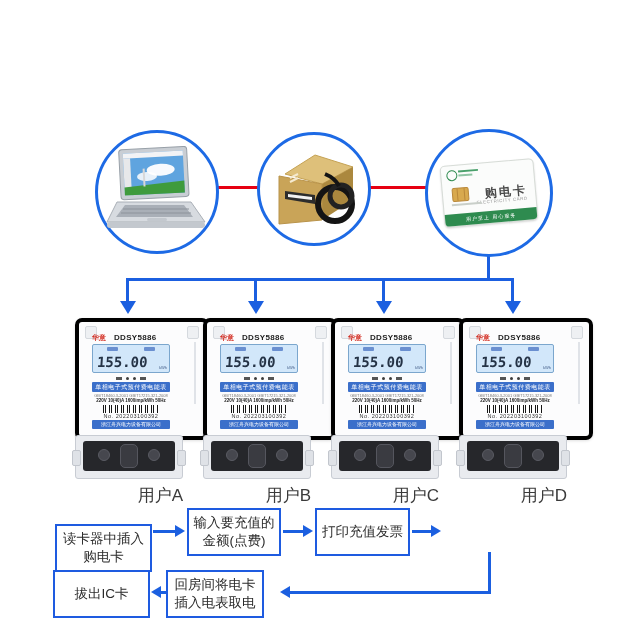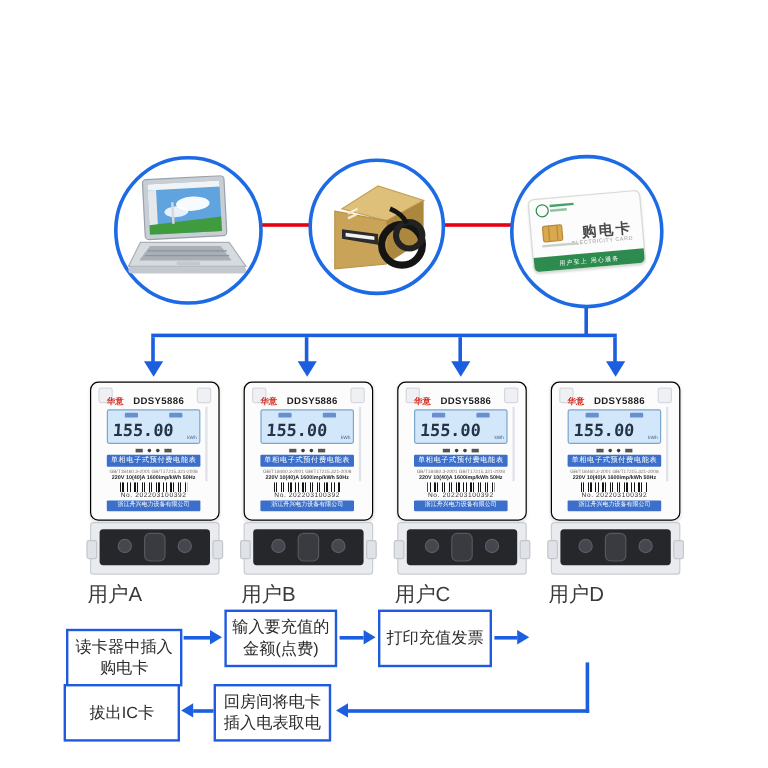--- a/index.html
+++ b/index.html
@@ -28,21 +28,21 @@
   .ecard .tinytxt{position:absolute;left:8px;top:38px;width:30px;height:2px;background:#c9cfc9;}
   .ecard .cband{position:absolute;left:0;bottom:0;width:100%;height:12px;background:#2e8b4f;
                 border-radius:0 0 4px 4px;color:#fff;font-size:5px;display:flex;align-items:center;justify-content:center;letter-spacing:1px;}
   
   .bline{position:absolute;background:#1b5fe0;z-index:0;}
   .down-arrow{position:absolute;width:0;height:0;border-left:8px solid transparent;
               border-right:8px solid transparent;border-top:13px solid #1b5fe0;}
   
   .meter{position:absolute;top:318px;width:110px;height:200px;}
   .m-body{position:absolute;left:2px;top:0;width:106px;height:114px;background:#fcfcfd;
-          border:1px solid #000000;border-radius:7px;box-shadow:0 1px 3px rgba(0,0,0,.12);}
+          border:4px solid #000000;border-radius:7px;box-shadow:0 1px 3px rgba(0,0,0,.12);padding-left:20px;}
   .m-tab{position:absolute;top:4px;width:10px;height:11px;background:#eef0f3;border:1px solid #d5d9de;border-radius:2px;}
   .m-groove{position:absolute;right:9px;top:20px;width:2px;height:62px;background:#e0e3e8;}
   .m-panel{position:absolute;left:13px;top:11px;width:78px;display:flex;flex-direction:column;}
   .m-brand{display:flex;align-items:baseline;height:10px;margin-bottom:1px;}
   .m-brand .b1{font-size:7px;font-weight:bold;color:#d22a1f;}
   .m-brand .b2{font-size:8px;font-weight:bold;color:#1d1d1d;margin-left:8px;letter-spacing:.3px;}
   .m-lcd{position:relative;height:27px;background:#d2e7fa;border:1px solid #7ba6cd;border-radius:2px;margin-bottom:2px;}
   .m-lcd .tag{position:absolute;top:2px;width:11px;height:4px;background:#6a8fd0;border-radius:1px;}
   .m-lcd .val{position:absolute;left:4px;bottom:2px;font-family:"DejaVu Sans Mono",monospace;
               font-weight:bold;font-size:14px;color:#253346;transform:skewX(-4deg);}
@@ -57,21 +57,21 @@
   .m-bar{width:72%;height:8px;margin:1px auto 0 auto;
          background:repeating-linear-gradient(90deg,#151515 0 1px,#fff 1px 2px,#151515 2px 3px,#fff 3px 6px);}
   .m-ser{font-size:5.5px;color:#333;text-align:center;height:7px;line-height:7px;letter-spacing:.5px;}
   .band.t2{font-size:5px;line-height:9px;height:9px;}
   .m-term{position:absolute;left:2px;top:117px;width:106px;height:42px;background:#e9ebef;
           border:1px solid #c8ccd3;border-radius:3px;}
   .m-term .blk{position:absolute;left:7px;top:5px;width:92px;height:30px;background:#26272b;border-radius:3px;}
   .m-term .scr{position:absolute;top:13px;width:10px;height:10px;background:#46474e;border-radius:50%;border:1px solid #5a5b63;}
   .m-term .cap{position:absolute;left:44px;top:8px;width:16px;height:22px;background:#3a3b41;border-radius:5px;border:1px solid #55565e;}
   .m-term .ear{position:absolute;top:14px;width:7px;height:14px;background:#dfe2e7;border:1px solid #c2c6cd;border-radius:2px;}
-  .m-user{position:absolute;left:0;top:166px;width:110px;text-align:left;font-size:17px;color:#3a3a3a;}
+  .m-user{position:absolute;left:0;top:166px;width:110px;text-align:right;font-size:17px;color:#3a3a3a;}
   
   .flow-box{position:absolute;height:44px;background:#fff;border:2px solid #1e5be0;
             display:flex;align-items:center;justify-content:center;text-align:center;
             font-size:13.5px;color:#2b2b2b;white-space:pre-line;line-height:1.3;z-index:2;}
   .arrow-r{position:absolute;height:3px;background:#1b5fe0;z-index:1;}
   .arrow-r:after{content:"";position:absolute;right:-10px;top:-5px;width:0;height:0;
                  border-top:6.5px solid transparent;border-bottom:6.5px solid transparent;border-left:10px solid #1b5fe0;}
   .arrow-l{position:absolute;height:3px;background:#1b5fe0;z-index:1;}
   .arrow-l:before{content:"";position:absolute;left:-10px;top:-5px;width:0;height:0;
                   border-top:6.5px solid transparent;border-bottom:6.5px solid transparent;border-right:10px solid #1b5fe0;}
@@ -311,19 +311,19 @@
   <div class="flow-box" style="left:55px;top:508px;width:93px;margin-top:16px;">读卡器中插入
 购电卡</div>
   <div class="flow-box" style="left:315px;top:508px;width:91px;">打印充值发票</div>
   <div class="flow-box" style="left:187px;top:508px;width:90px;">输入要充值的
 金额(点费)</div>
   <div class="arrow-r" style="left:153px;top:530px;width:22px;"></div>
   <div class="arrow-r" style="left:283px;top:530px;width:20px;"></div>
   <div class="arrow-r" style="left:412px;top:530px;width:19px;"></div>
 
   <div class="flow-box" style="left:53px;top:570px;width:93px;">拔出IC卡</div>
-  <div class="flow-box" style="left:178px;top:570px;width:94px;">回房间将电卡
+  <div class="flow-box" style="left:166px;top:570px;width:94px;">回房间将电卡
 插入电表取电</div>
   <div class="bline" style="left:488px;top:552px;width:3px;height:42px;"></div>
   <div class="arrow-l" style="left:290px;top:591px;width:201px;"></div>
   <div class="arrow-l" style="left:161px;top:591px;width:19px;"></div>
 
 </div>
 
 </body></html>

